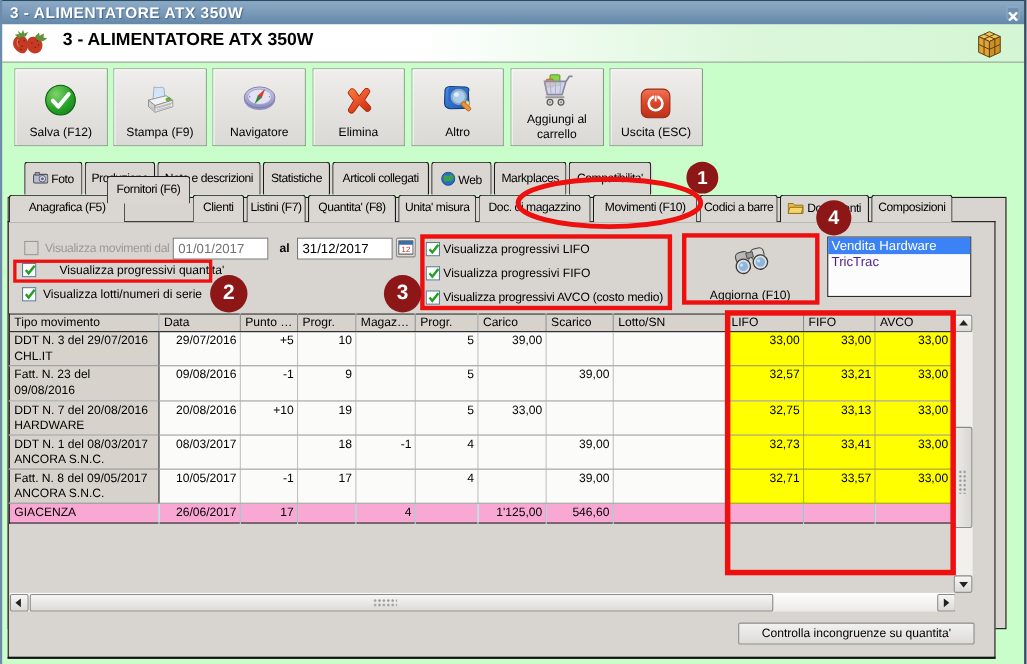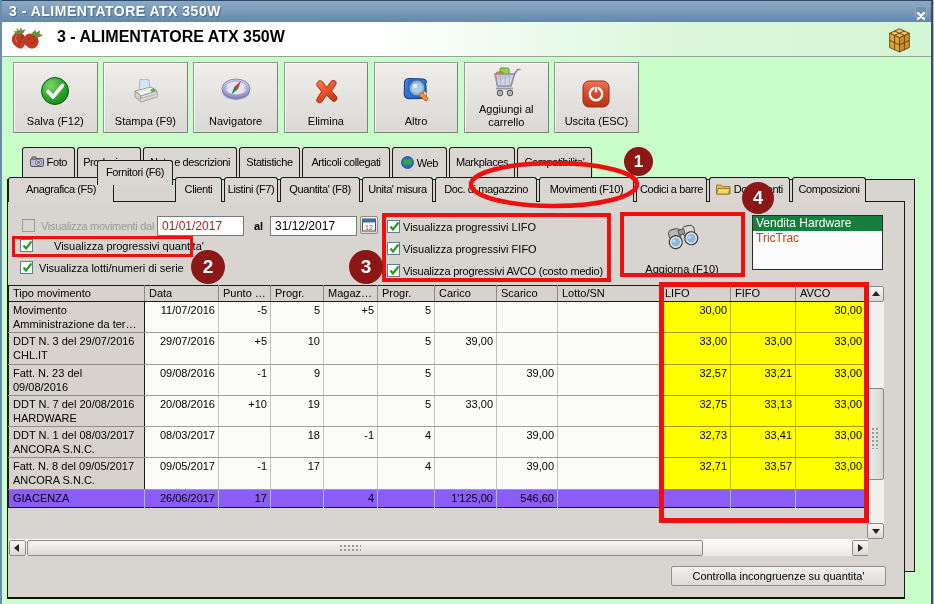--- a/index.html
+++ b/index.html
@@ -28,33 +28,33 @@
 .ckd{background:#d8d5d0;border:1px solid #9a9a9a}
 .ck svg{position:absolute;left:0px;top:-1px}
 .lbl{position:absolute;font-size:11px;color:#000;white-space:nowrap}
 .dis{color:#9a9a9a}
 .fld{position:absolute;height:20px;background:#fff;border:1px solid #7a7a7a;font-size:12px;padding:2px 0 0 4px;white-space:nowrap}
 
 .rbox{position:absolute;border:3px solid #ee0f0f}
 .rcirc{position:absolute;border-radius:50%;background:#8d1616;color:#fff;font-weight:bold;text-align:center}
 
 #listbox{left:752px;top:215px;width:131px;height:55px;background:#fcfcfc;border:1px solid #2a2a2a;font-size:12px}
-#lbsel{background:#15803d;color:#fff;padding:0 2px 1px 3px}
-#lbrow{padding:0 2px 0 3px;color:#c2410c}
+#lbsel{background:#3b82f6;color:#fff;padding:0 2px 1px 3px}
+#lbrow{padding:0 2px 0 3px;color:#4c1d95}
 
 #grid{position:absolute;left:8px;top:285px;border-collapse:collapse;table-layout:fixed;font-size:11px;border:1px solid #1a1a1a;background:#fbfbfa}
 #grid td{overflow:hidden;white-space:nowrap;vertical-align:top;line-height:14px}
 .hr{height:16px}
 .hc{background:#d7d3cc;border-right:1px solid #8a8a8a;border-bottom:1.5px solid #1a1a1a;padding:0 0 0 4px;font-size:11px}
 .br{height:31.3px}
 .fc{background:#d7d3cc;border-right:1.5px solid #1a1a1a;border-bottom:1px solid #8f8f8f;padding:1px 0 0 4px}
 .wc{background:#fbfbfa;border-right:1px solid #c2c2c2;border-bottom:1px solid #9f9f9f;text-align:right;padding:1px 3px 0 0}
 .yc{background:#ffff00;border-right:1px solid #b9b900;border-bottom:1px solid #9f9f00;text-align:right;padding:1px 3px 0 0}
 .gr{height:18px}
-.gc{background:#8b5cf6;border-right:1px solid #93c8cc;text-align:right;padding:1px 3px 0 0}
+.gc{background:#f9a8d4;border-right:1px solid #93c8cc;text-align:right;padding:1px 3px 0 0}
 
 .sbtn{position:absolute;background:linear-gradient(180deg,#f6f6f4,#dcdad6);border:1px solid #8a8a8a;border-radius:2px}
 .tri{position:absolute;width:0;height:0}
 #vtrack{left:867px;top:286px;width:17px;height:253px;background:#ededea}
 #htrack{left:9px;top:539px;width:859px;height:17px;background:linear-gradient(180deg,#fdfdfc,#eceae6)}
 #corner{left:868px;top:539px;width:17px;height:17px;background:#d8d5d0}
 #ctrlbtn{left:671px;top:566px;width:215px;height:20px;background:linear-gradient(180deg,#f1f1ef,#dddbd7);border:1px solid #8f8f8f;border-radius:2px;font-size:11px;text-align:center;padding-top:3px;color:#000}
 </style></head><body>
 
 <div class="abs" id="hdrstrip"></div>
@@ -235,21 +235,21 @@
 <div class="tab tab2" style="left:539px;top:177px;width:95px">Movimenti (F10)</div>
 <div class="tab tab2" style="left:636px;top:177px;width:71px">Codici a barre</div>
 <div class="tab tab2" style="left:709px;top:177px;width:81px"><svg width="15" height="12" viewBox="0 0 15 12" style="vertical-align:-2px">
       <path d="M0.5 2 L5 2 L6.5 3.5 L14 3.5 L14 11 L0.5 11 Z" fill="#e8b83a" stroke="#8a6a1a" stroke-width="0.8"></path>
       <path d="M2 5.5 L14 5.5 L12.5 11 L0.5 11 Z" fill="#f6d56a" stroke="#8a6a1a" stroke-width="0.8"></path>
     </svg> Documenti</div>
 <div class="tab tab2" style="left:792px;top:177px;width:74px">Composizioni</div>
 
 <div class="ck ckd" style="left:22px;top:219px"></div>
 <div class="lbl dis" style="left:41px;top:220px;letter-spacing:-0.3px">Visualizza movimenti dal</div>
-<div class="fld" style="left:157px;top:216px;width:87px;color:#b91c1c">01/01/2017</div>
+<div class="fld" style="left:157px;top:216px;width:87px;color:#737373">01/01/2017</div>
 <div class="lbl" style="left:254px;top:220px;font-weight:bold">al</div>
 <div class="fld" style="left:270px;top:216px;width:87px;color:#000">31/12/2017</div>
 <div class="abs sbtn" style="left:360px;top:216px;width:18px;height:18px"></div>
 <svg class="abs" style="left:362px;top:218px" width="14" height="14" viewBox="0 0 14 14">
  <rect x="0.5" y="1" width="13" height="12" fill="#fff" stroke="#555" stroke-width="1"></rect>
  <rect x="0.5" y="1" width="13" height="3.5" fill="#3a6ea5"></rect>
  <text x="7" y="11.5" font-size="7" fill="#cc2222" text-anchor="middle" font-family="Liberation Sans">12</text>
 </svg>
 
 <div class="ck" style="left:20px;top:239px">
@@ -328,34 +328,20 @@
         <td class="hc">Magaz…</td>
         <td class="hc">Progr.</td>
         <td class="hc">Carico</td>
         <td class="hc">Scarico</td>
         <td class="hc">Lotto/SN</td>
         <td class="hc">LIFO</td>
         <td class="hc">FIFO</td>
         <td class="hc">AVCO</td>
       </tr>
       <tr class="br">
-        <td class="fc">Movimento<br>Amministrazione da ter…</td>
-        <td class="wc">11/07/2016</td>
-        <td class="wc">-5</td>
-        <td class="wc">5</td>
-        <td class="wc">+5</td>
-        <td class="wc">5</td>
-        <td class="wc"></td>
-        <td class="wc"></td>
-        <td class="wc"></td>
-        <td class="yc">30,00</td>
-        <td class="yc"></td>
-        <td class="yc">30,00</td>
-      </tr>
-      <tr class="br">
         <td class="fc">DDT N. 3 del 29/07/2016<br>CHL.IT</td>
         <td class="wc">29/07/2016</td>
         <td class="wc">+5</td>
         <td class="wc">10</td>
         <td class="wc"></td>
         <td class="wc">5</td>
         <td class="wc">39,00</td>
         <td class="wc"></td>
         <td class="wc"></td>
         <td class="yc">33,00</td>
@@ -399,21 +385,21 @@
         <td class="wc">4</td>
         <td class="wc"></td>
         <td class="wc">39,00</td>
         <td class="wc"></td>
         <td class="yc">32,73</td>
         <td class="yc">33,41</td>
         <td class="yc">33,00</td>
       </tr>
       <tr class="br">
         <td class="fc">Fatt. N. 8 del 09/05/2017<br>ANCORA S.N.C.</td>
-        <td class="wc">09/05/2017</td>
+        <td class="wc">10/05/2017</td>
         <td class="wc">-1</td>
         <td class="wc">17</td>
         <td class="wc"></td>
         <td class="wc">4</td>
         <td class="wc"></td>
         <td class="wc">39,00</td>
         <td class="wc"></td>
         <td class="yc">32,71</td>
         <td class="yc">33,57</td>
         <td class="yc">33,00</td>

